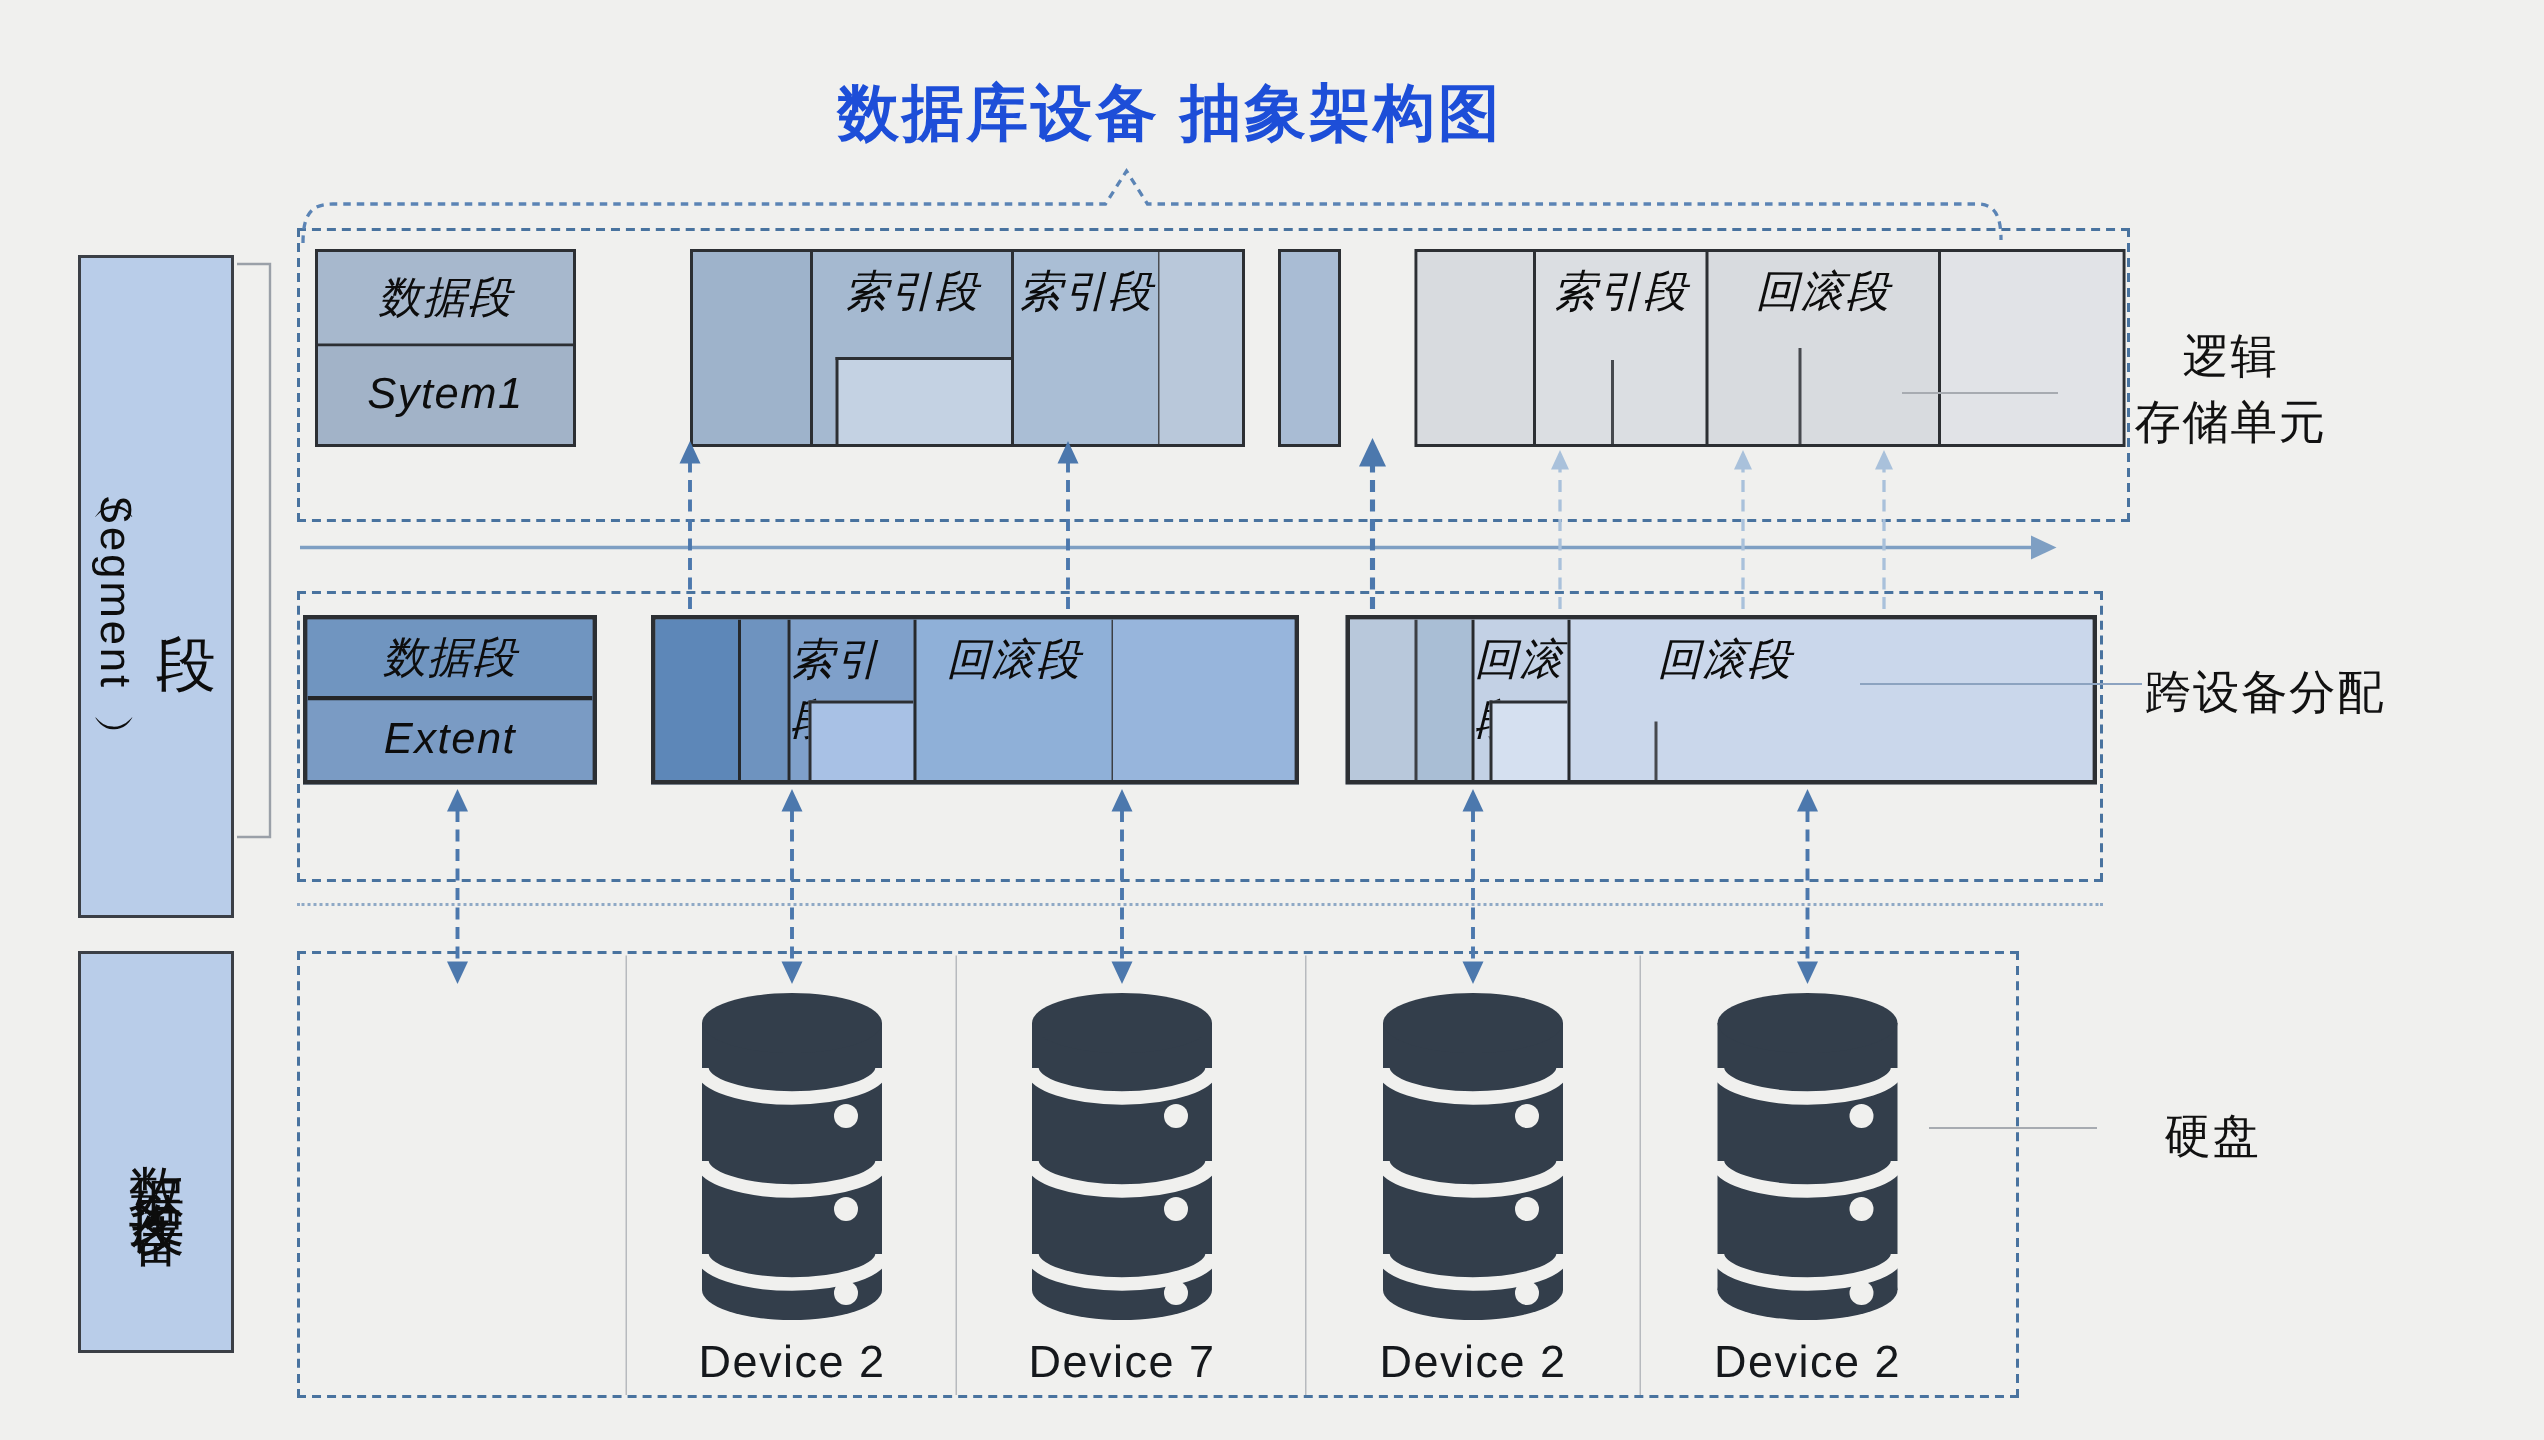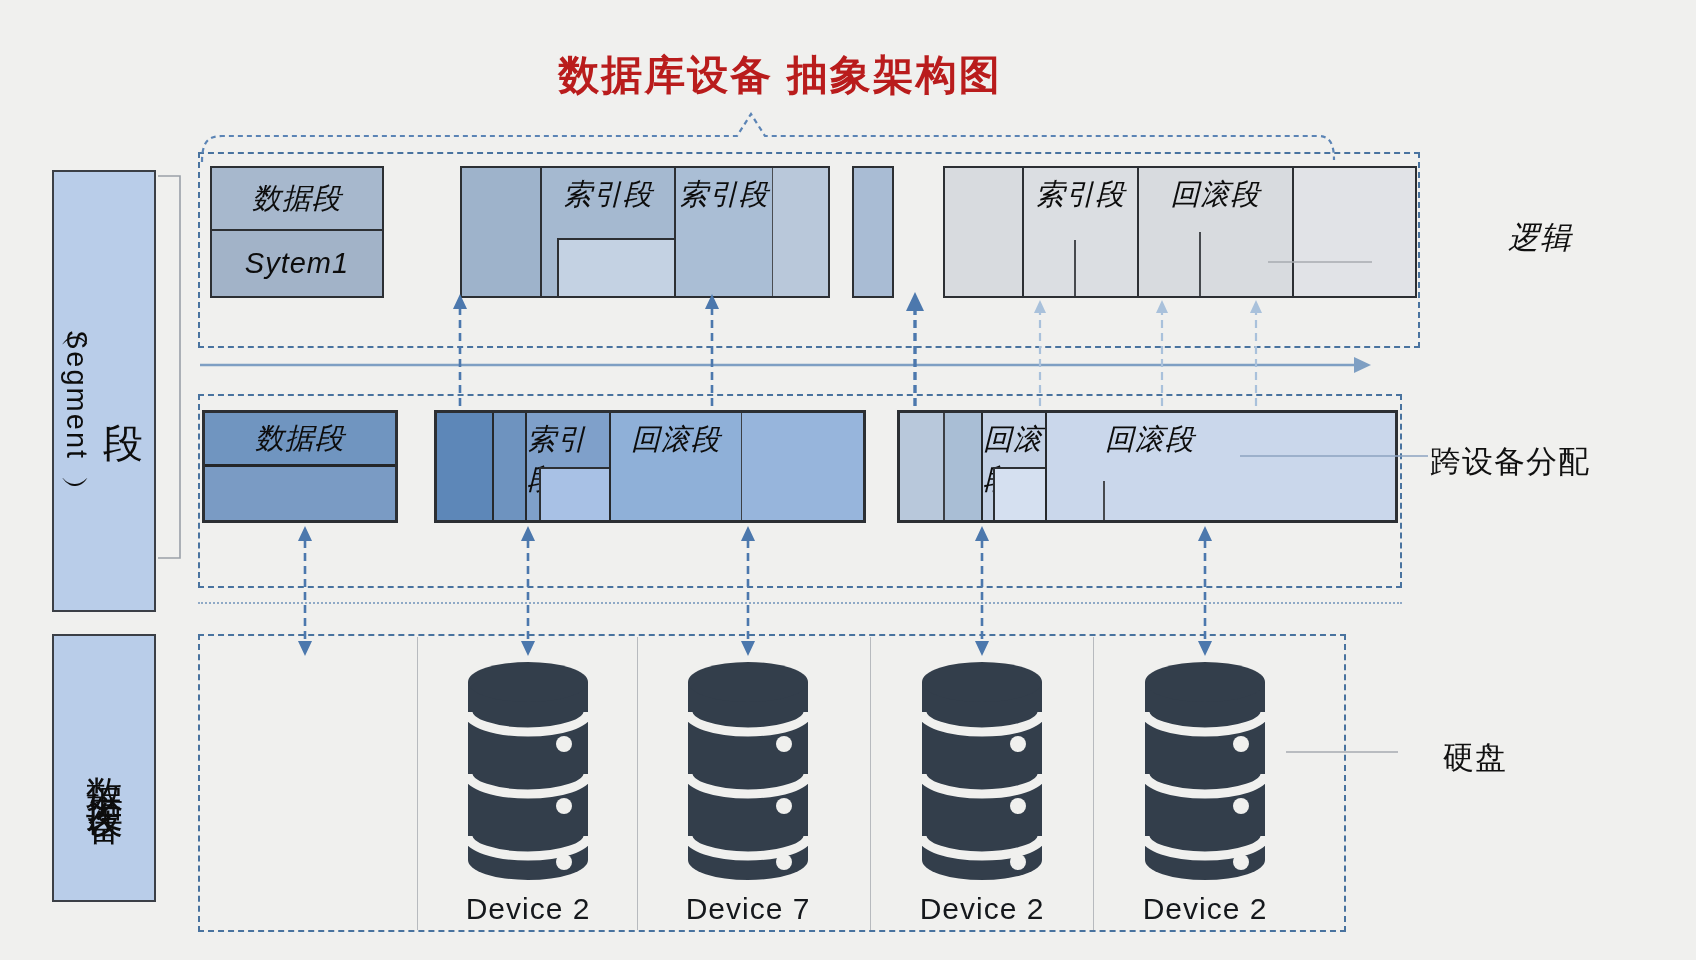--- a/index.html
+++ b/index.html
@@ -1,20 +1,20 @@
 <!DOCTYPE html>
 <html><head>
 <meta charset="utf-8">
 <style>
   html,body{margin:0;padding:0;background:#d8d8d8;}
   .canvas{position:relative;width:1696px;height:960px;background:#f0f0ee;overflow:hidden;
           font-family:"Liberation Sans","DejaVu Sans",sans-serif;color:#0d0d0d;}
   .abs{position:absolute;box-sizing:border-box;}
   .title{position:absolute;left:340px;top:48px;width:880px;text-align:center;
-         font-size:41px;font-weight:bold;letter-spacing:2px;color:#b91c1c;}
+         font-size:41px;font-weight:bold;letter-spacing:2px;color:#1d4ed8;}
   .dashedbox{position:absolute;box-sizing:border-box;border:2.5px dashed #49739f;z-index:1;}
   .blk{position:absolute;box-sizing:border-box;border:2.6px solid #2c2f33;z-index:3;overflow:hidden;font-style:italic;}
   .cell{position:absolute;box-sizing:border-box;top:0;bottom:0;}
   .cl{display:flex;justify-content:center;align-items:flex-start;padding-top:7px;
       font-size:29px;font-weight:500;letter-spacing:1px;}
   .cc{display:flex;justify-content:center;align-items:center;font-size:29px;font-weight:500;letter-spacing:1px;}
   .notch{position:absolute;box-sizing:border-box;border-top:2.6px solid #2c2f33;border-left:2.6px solid #2c2f33;}
   .pdiv{position:absolute;width:0;border-left:2px solid #46494e;}
   .sidebox{position:absolute;box-sizing:border-box;background:#b9cde9;border:2.6px solid #3b3f46;
            display:flex;justify-content:center;align-items:center;z-index:2;}
@@ -71,20 +71,21 @@
     <div class="cell" style="left:0;width:77px;background:#d8dbdf;"></div>
     <div class="cell cl" style="left:77px;width:115px;background:#dbdee2;border-left:2.2px solid #2c2f33;">索引段</div>
     <div class="cell cl" style="left:192px;width:155px;background:#d8dbdf;border-left:2.2px solid #2c2f33;">回滚段</div>
     <div class="cell" style="left:347px;right:0;background:#e1e3e7;border-left:2.2px solid #2c2f33;"></div>
     <div class="pdiv" style="left:129px;top:72px;height:58px;"></div>
     <div class="pdiv" style="left:254px;top:64px;height:66px;"></div>
   </div>
 
   <div class="blk" style="left:202px;top:410px;width:196px;height:113px;background:#7a9bc4;border-width:3px;">
     <div class="cell cc" style="left:0;right:0;top:0;height:54px;background:#7095c0;border-bottom:3px solid #242628;">数据段</div>
+    <div class="cell cc" style="left:0;right:0;top:54px;bottom:0;background:#7a9bc4;">Extent</div>
   </div>
 
   <div class="blk" style="left:434px;top:410px;width:432px;height:113px;background:#8fb0d8;border-width:3px;">
     <div class="cell" style="left:0;width:55px;background:#5d87b8;"></div>
     <div class="cell" style="left:55px;width:33px;background:#6e93bf;border-left:2.6px solid #26292c;"></div>
     <div class="cell cl" style="left:88px;width:84px;background:#7fa0ca;border-left:2.6px solid #26292c;">索引段</div>
     <div class="notch" style="left:102px;top:54px;width:70px;height:59px;background:#a8c1e5;"></div>
     <div class="cell cl" style="left:172px;width:132px;background:#8fb0d8;border-left:2.6px solid #26292c;">回滚段</div>
     <div class="cell" style="left:304px;right:0;background:#97b5dc;border-left:1.6px solid #3c3f44;"></div>
   </div>
@@ -92,22 +93,23 @@
   <div class="blk" style="left:897px;top:410px;width:501px;height:113px;background:#cad7eb;border-width:3px;">
     <div class="cell" style="left:0;width:43px;background:#b8c8db;"></div>
     <div class="cell" style="left:43px;width:38px;background:#a9bed5;border-left:2px solid #3c3f44;"></div>
     <div class="cell cl" style="left:81px;width:64px;background:#c3d1e5;border-left:2.6px solid #26292c;">回滚段</div>
     <div class="notch" style="left:93px;top:54px;width:52px;height:59px;background:#d5e0f0;"></div>
     <div class="cell" style="left:145px;right:0;background:#cad7eb;border-left:2.6px solid #26292c;"></div>
     <div class="cell cl" style="left:150px;width:200px;background:transparent;">回滚段</div>
     <div class="pdiv" style="left:203px;top:68px;height:45px;"></div>
   </div>
 
-  <div class="rlabel" style="left:1435px;top:216px;width:210px;font-style:italic;">
+  <div class="rlabel" style="left:1382px;top:216px;width:210px;">
     <div>逻辑</div>
+    <div>存储单元</div>
   </div>
   <div class="rlabel" style="left:1375px;top:736px;width:200px;">硬盘</div>
   <div class="rlabel" style="left:1405px;top:440px;width:210px;">跨设备分配</div>
 
   <div class="device" style="left:453px;top:662px;">
     <svg width="128" height="228" viewBox="0 0 128 228">
       <ellipse cx="64" cy="198" rx="60" ry="20" fill="#333e4b"></ellipse>
       <rect x="4" y="20" width="120" height="178" fill="#333e4b"></rect>
       <ellipse cx="64" cy="20" rx="60" ry="20" fill="#333e4b"></ellipse>
       <path d="M4,50 A60,20 0 0 0 124,50" stroke="#f0f0ee" stroke-width="9" fill="none"></path>

